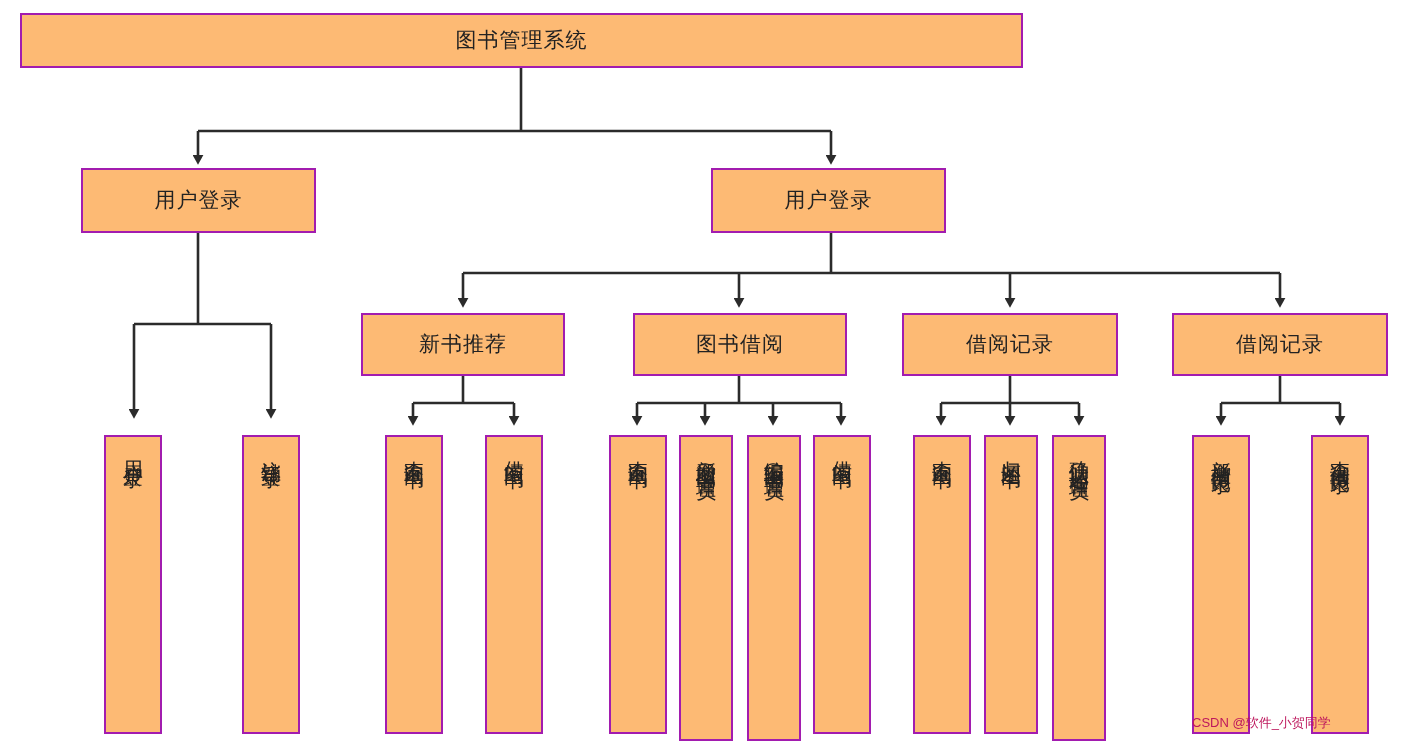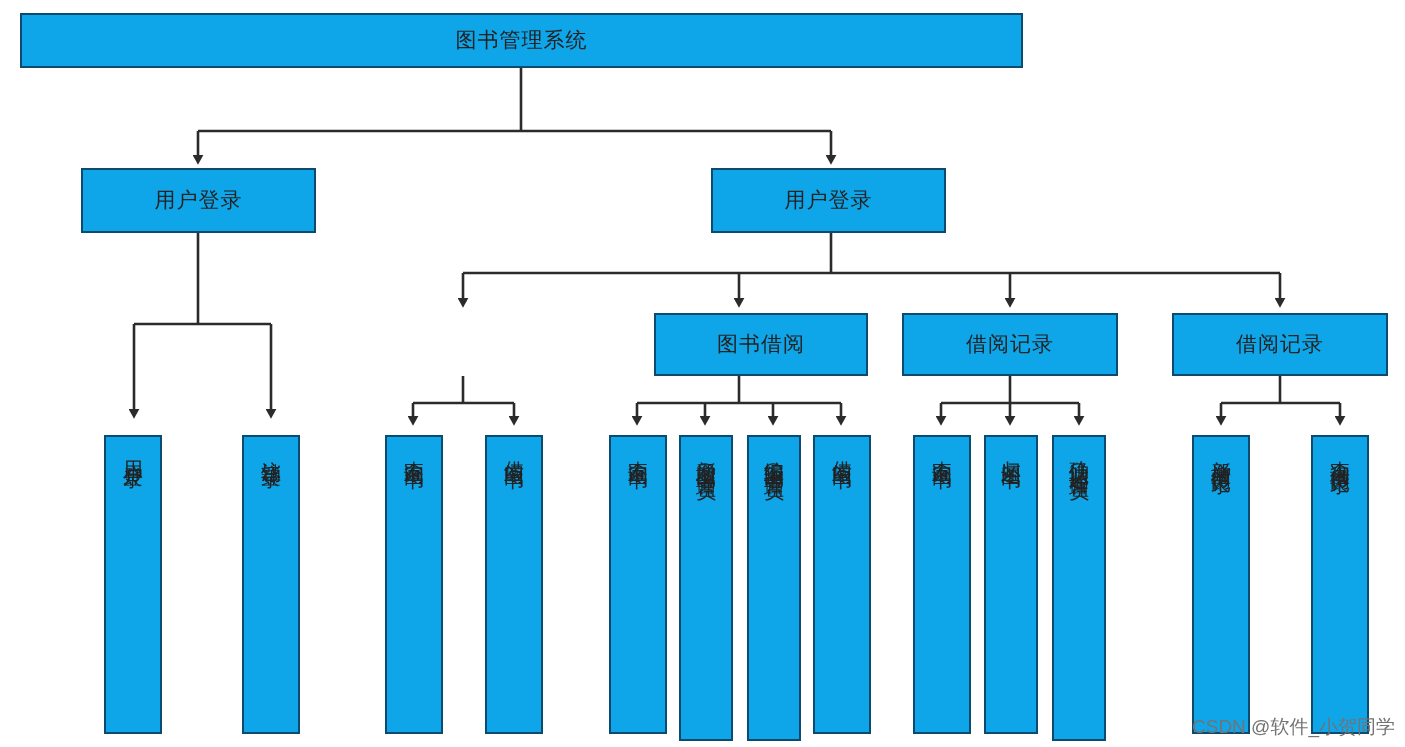--- a/index.html
+++ b/index.html
@@ -18,22 +18,22 @@
   svg#connectors{
     position:absolute;
     left:0; top:0;
     width:1405px;
     height:747px;
     pointer-events:none;
   }
   .node{
     position:absolute;
     box-sizing:border-box;
-    background:#0ea5e9;
-    border:2px solid #0c4a6e;
+    background:#fdba74;
+    border:2px solid #a21caf;
     display:flex;
     align-items:center;
     justify-content:center;
     z-index:2;
   }
   .node-label{
     font-size:21px;
     line-height:1.25;
     letter-spacing:1px;
     color:#222222;
@@ -51,22 +51,22 @@
     text-orientation:upright;
     -webkit-writing-mode:vertical-rl;
     font-size:20px;
     line-height:1.05;
     letter-spacing:3px;
     white-space:nowrap;
   }
   .watermark{
     position:absolute;
     z-index:5;
-    font-size:19px;
-    color:#737373;
+    font-size:13px;
+    color:#be185d;
     white-space:nowrap;
     font-family:"Liberation Sans","DejaVu Sans",sans-serif;
   }
 </style>
 </head>
 <body>
 
 <div id="diagram-root">
 
   <svg id="connectors" viewBox="0 0 1405 747" xmlns="http://www.w3.org/2000/svg">
@@ -124,22 +124,25 @@
   </div>
 
   <div class="node" style="left:81px; top:168px; width:235px; height:65px;">
     <span class="node-label">用户登录</span>
   </div>
 
   <div class="node" style="left:711px; top:168px; width:235px; height:65px;">
     <span class="node-label">用户登录</span>
   </div>
 
-
-  <div class="node" style="left:633px; top:313px; width:214px; height:63px;margin-left:21px;">
+  <div class="node" style="left:361px; top:313px; width:204px; height:63px;">
+    <span class="node-label">新书推荐</span>
+  </div>
+
+  <div class="node" style="left:633px; top:313px; width:214px; height:63px;">
     <span class="node-label">图书借阅</span>
   </div>
 
   <div class="node" style="left:902px; top:313px; width:216px; height:63px;">
     <span class="node-label">借阅记录</span>
   </div>
 
   <div class="node" style="left:1172px; top:313px; width:216px; height:63px;">
     <span class="node-label">借阅记录</span>
   </div>

